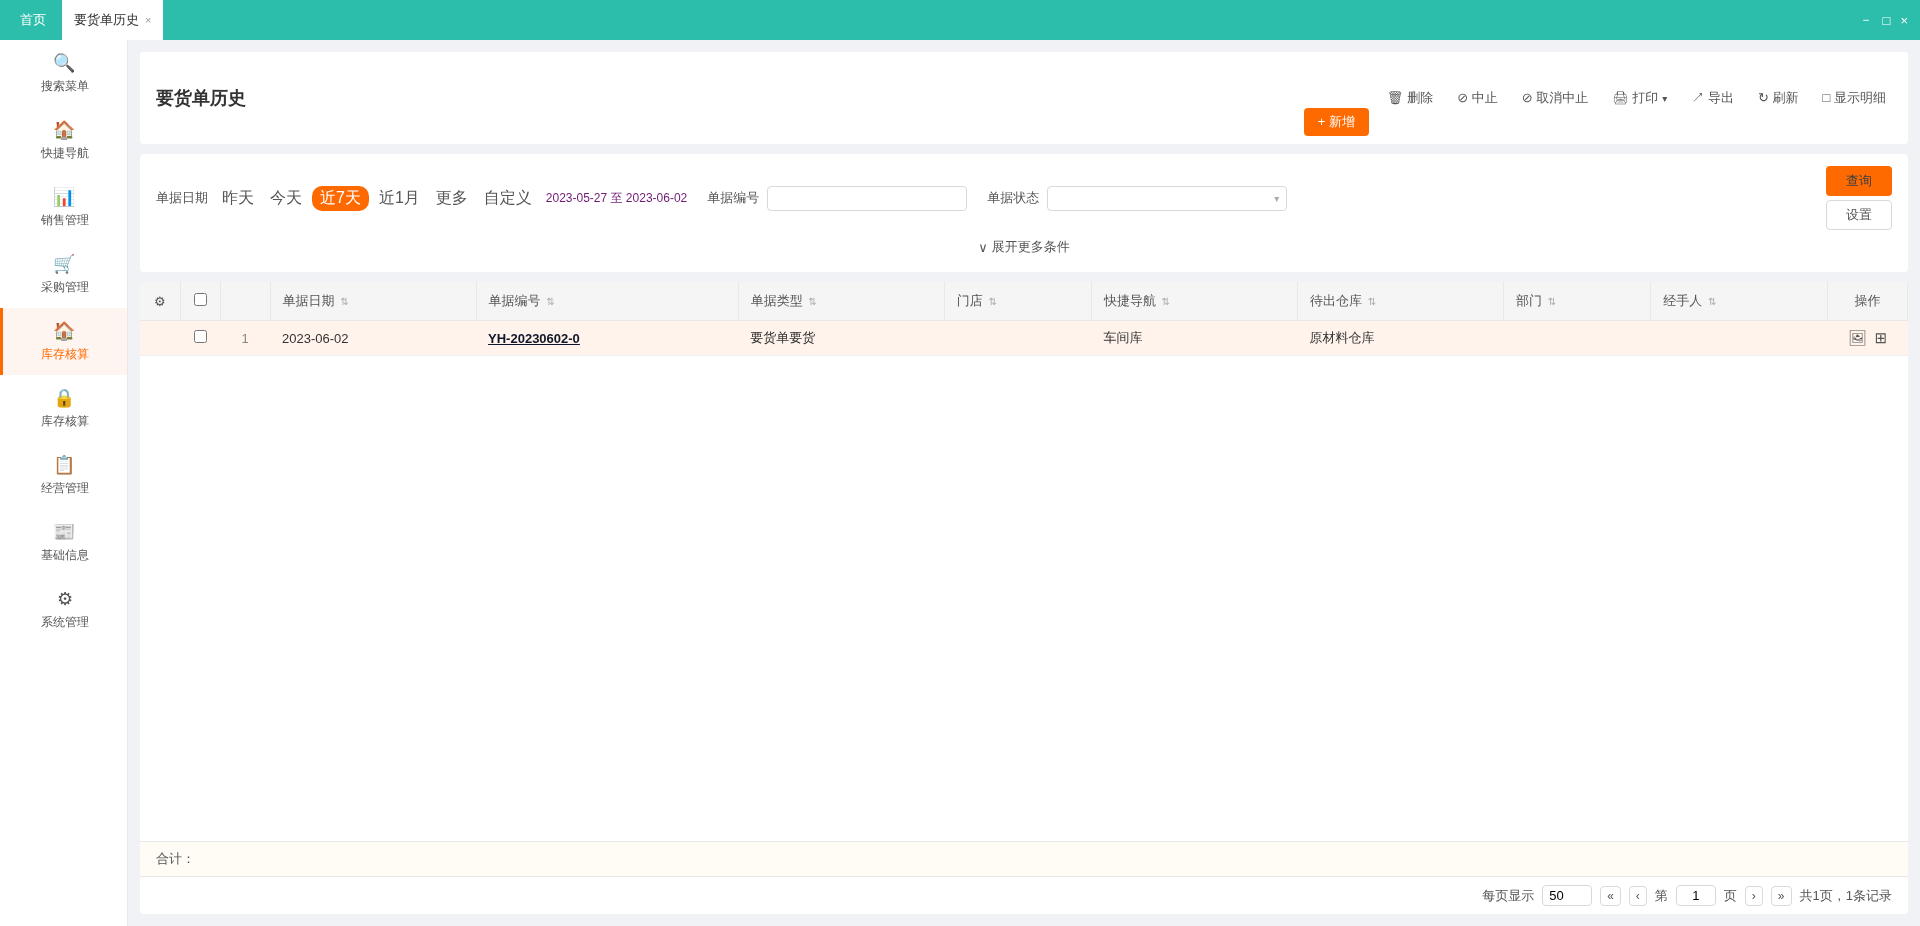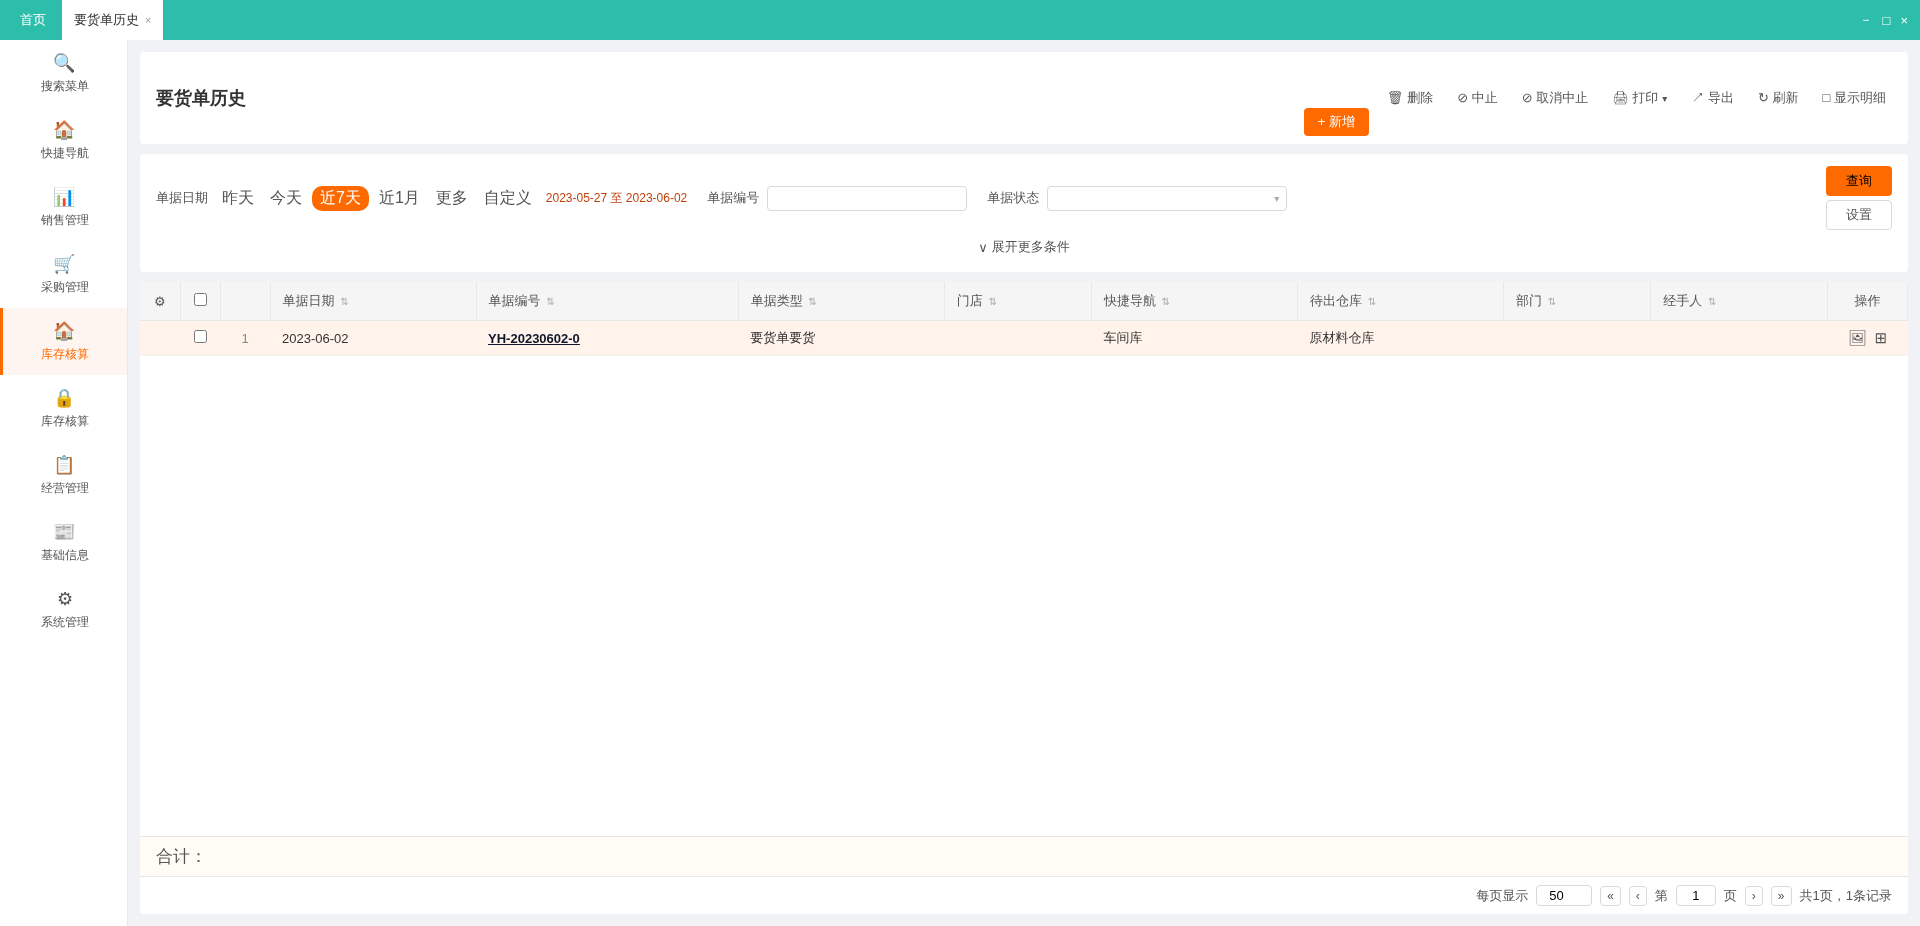--- a/index.html
+++ b/index.html
@@ -160,21 +160,21 @@
       border-radius: 3px;
       font-size: 16px;
     }
     .date-option.active {
       background: #ff6a00;
       color: white;
       border-radius: 10px;
       padding: 2px 8px;
     }
     .date-range-text {
-      color: #c2410c;
+      color: #701a75;
       font-size: 12px;
     }
     .filter-input {
       border: 1px solid #d9d9d9;
       border-radius: 4px;
       padding: 4px 8px;
       width: 200px;
       font-size: 13px;
       outline: none;
     }
@@ -208,21 +208,21 @@
       justify-content: center;
       gap: 4px;
       color: #555;
       cursor: pointer;
       font-size: 13px;
       padding: 4px 0;
       margin-top: 4px;
     }
     .query-btn {
       background: #ff6a00;
-      color: #000000;
+      color: #404040;
       border: none;
       border-radius: 4px;
       padding: 6px 20px;
       cursor: pointer;
       font-size: 13px;
     }
     .settings-btn {
       background: white;
       color: #555;
       border: 1px solid #d9d9d9;
@@ -286,42 +286,42 @@
     tbody td.action-cell { text-align: center; }
     .action-icon { cursor: pointer; color: #555; font-size: 15px; margin: 0 2px; }
 
     
     .summary-bar {
       background: #fffbf5;
       border-top: 1px solid #e8e8e8;
       padding: 8px 16px;
       display: flex;
       align-items: flex-start;
-      font-size: 17px;
+      font-size: 13px;
       color: #555;
       flex-shrink: 0;
     }
 
     
     .pagination-bar {
       background: white;
       border-top: 1px solid #e8e8e8;
       padding: 8px 16px;
       display: flex;
       align-items: center;
       justify-content: flex-end;
       gap: 8px;
       flex-shrink: 0;
       font-size: 13px;
       color: #555;
     }
     .page-size-select {
       border: 1px solid #d9d9d9;
       border-radius: 4px;
-      padding: 2px 20px 2px 12px;
+      padding: 2px 20px 2px 6px;
       font-size: 13px;
       outline: none;
       appearance: none;
       background: white;
       cursor: pointer;
     }
     .pagination-btn {
       padding: 2px 6px;
       border: 1px solid #d9d9d9;
       border-radius: 4px;

